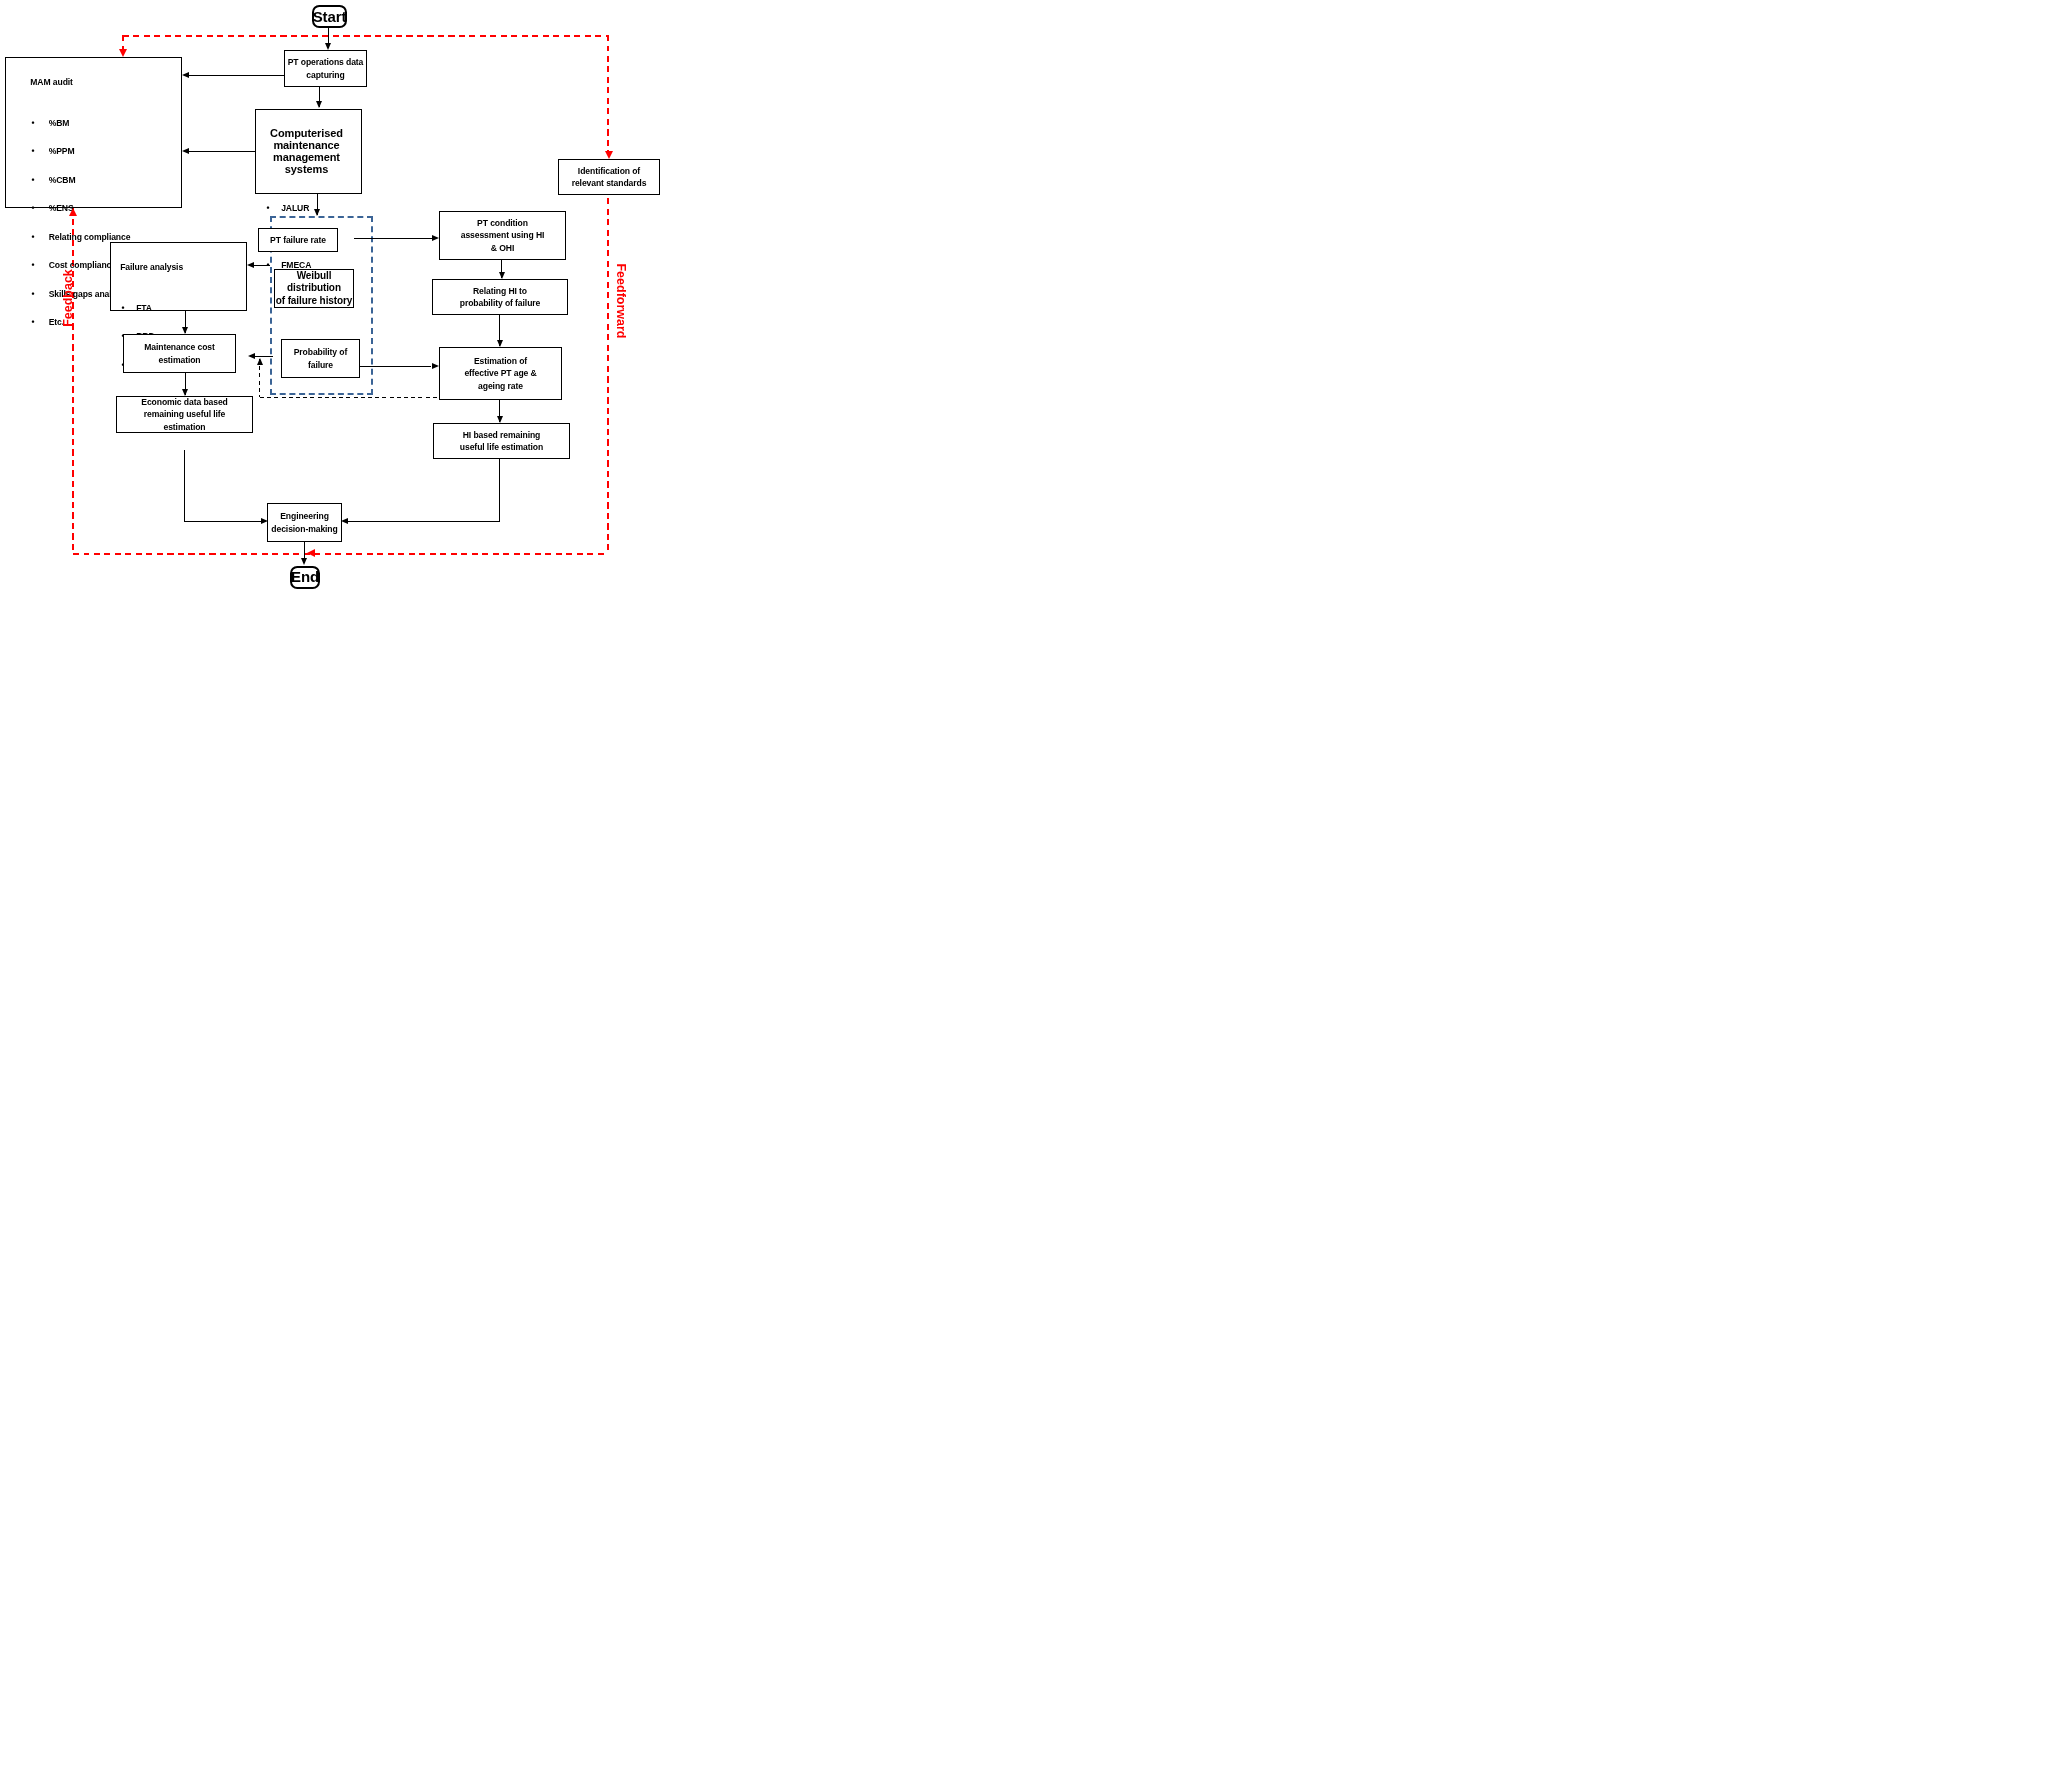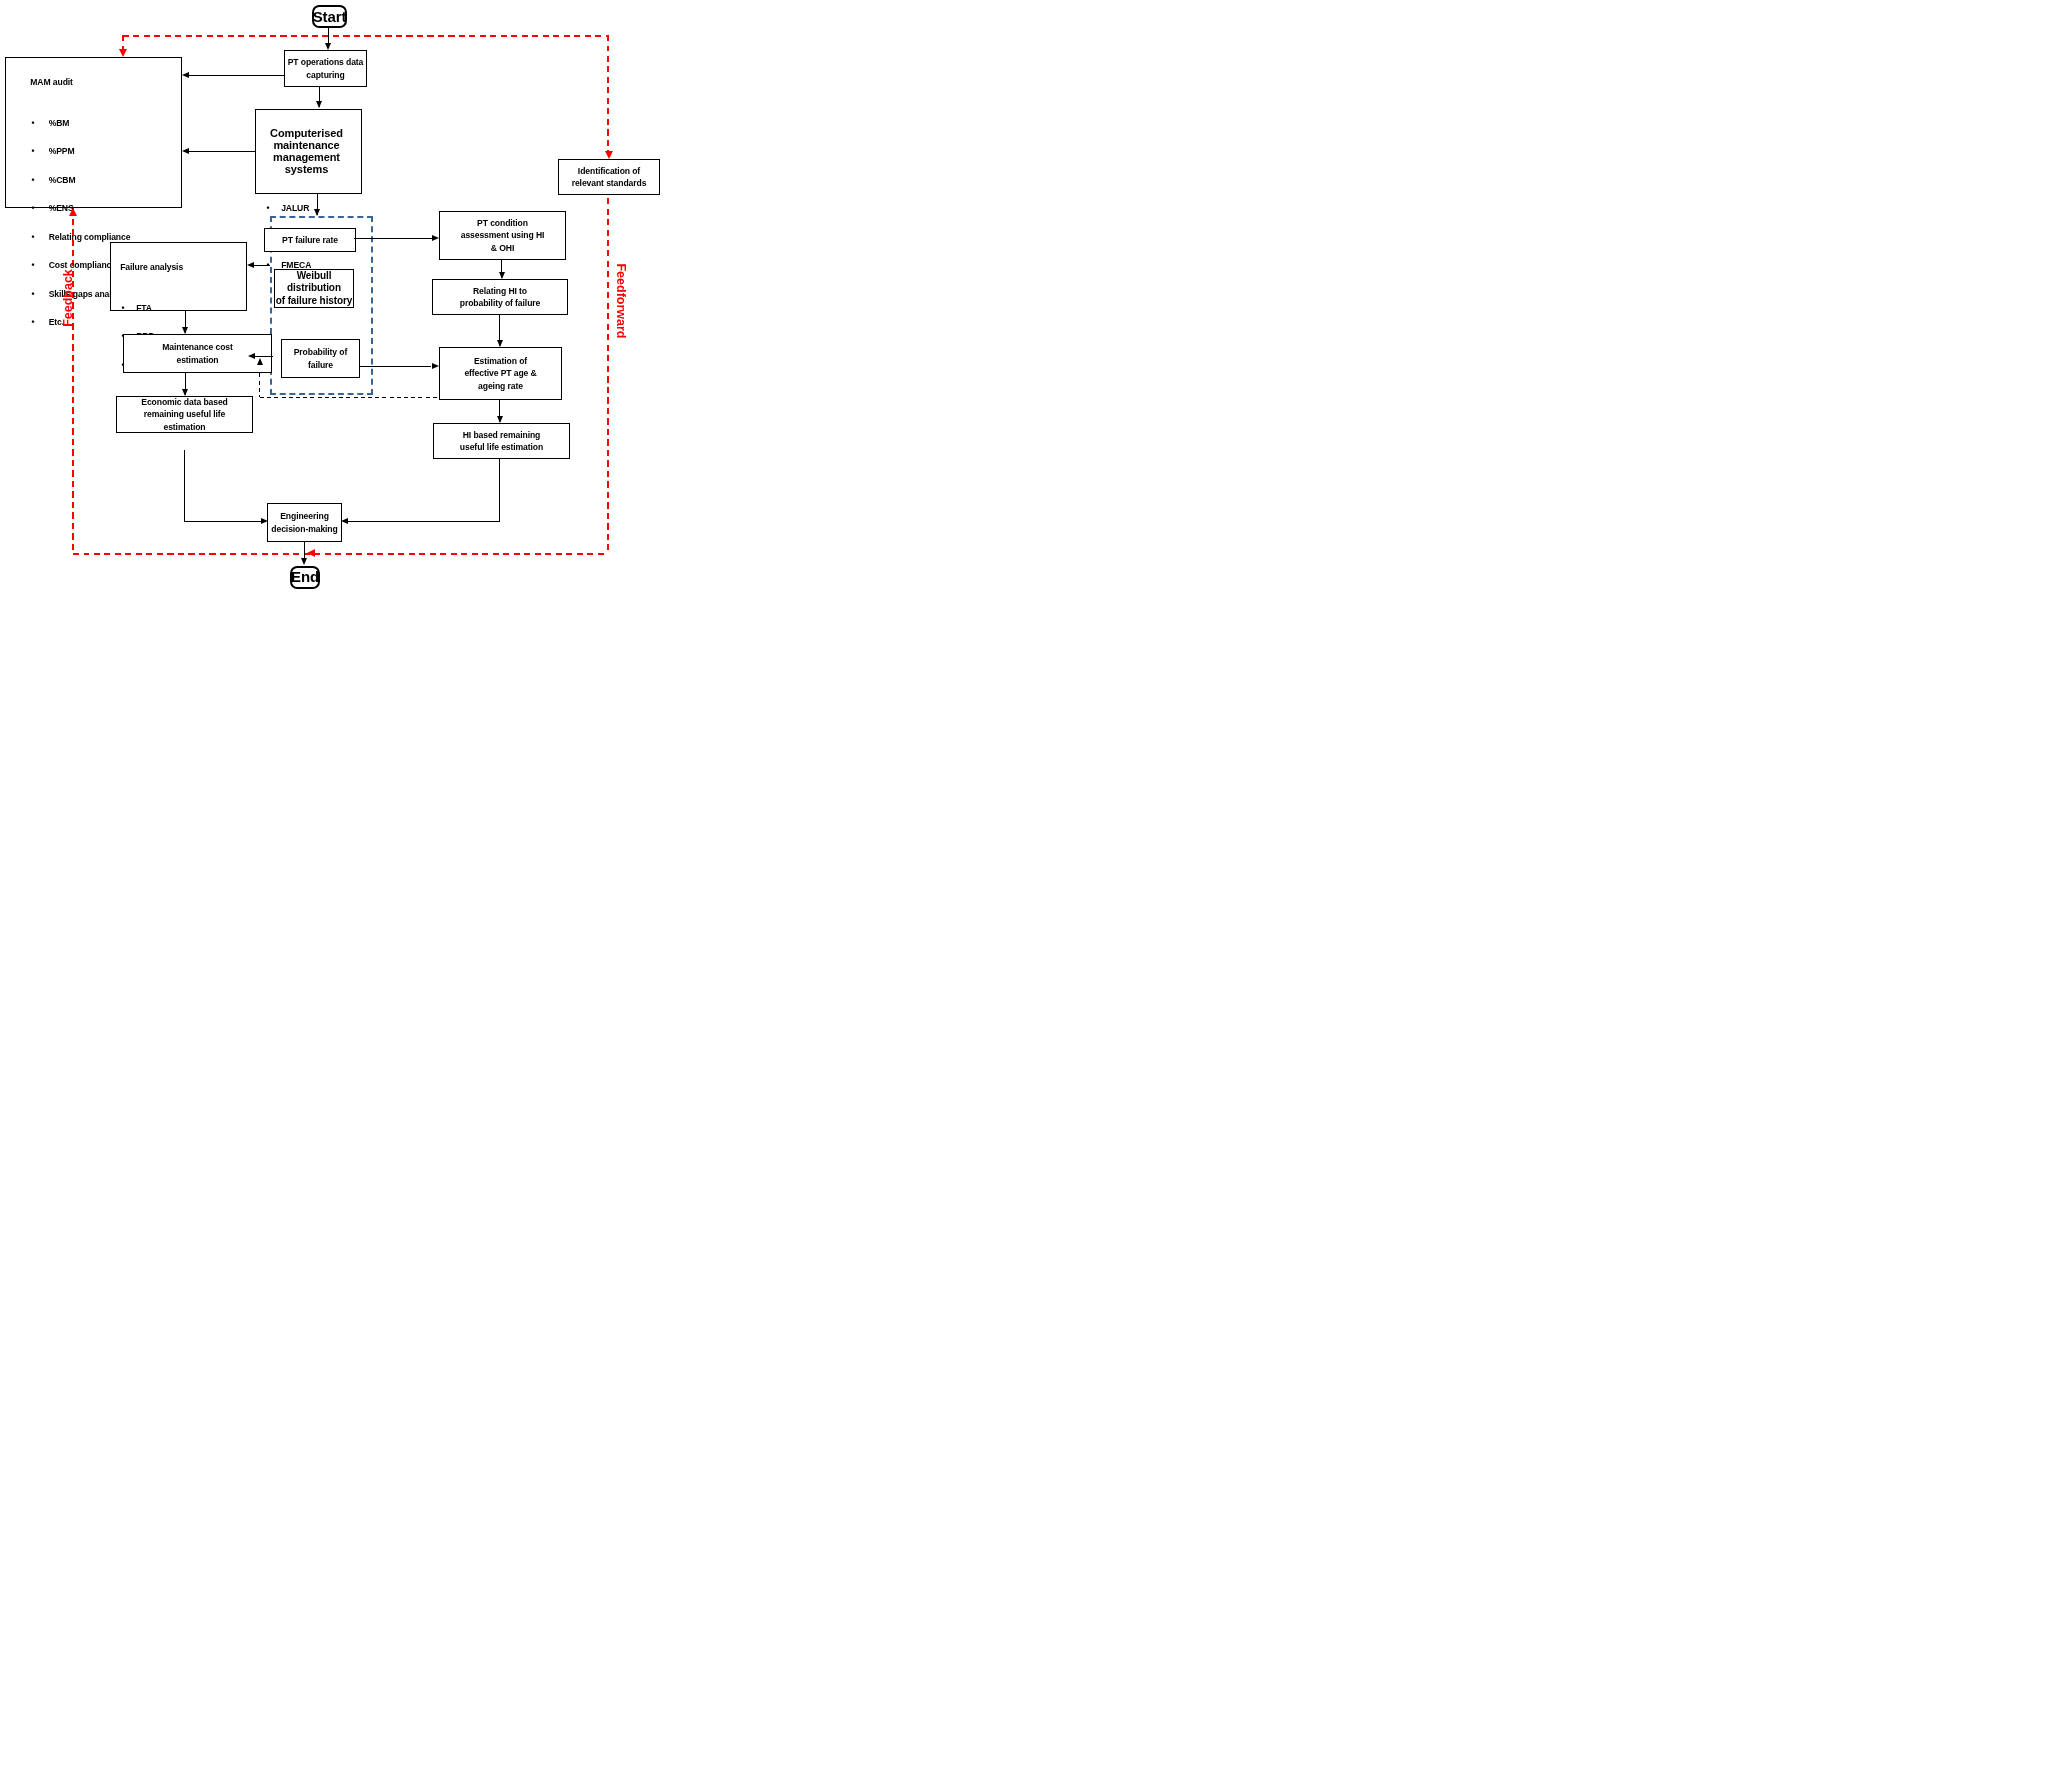--- a/index.html
+++ b/index.html
@@ -152,21 +152,21 @@
     <ul class="list tight">
       <li>JALUR</li>
       <li>CBM</li>
       <li>FMECA</li>
     </ul>
   </div>
 
   <div class="box" style="left:558px; top:159px; width:102px; height:36px;">Identification of
 relevant standards</div>
 
-  <div class="box" style="left:264px; top:228px; width:92px; height:24px;text-align:right;">PT failure rate</div>
+  <div class="box" style="left:258px; top:228px; width:80px; height:24px;text-align:right;">PT failure rate</div>
 
   <div class="box f12" style="left:274px; top:269px; width:80px; height:39px;">Weibull distribution
 of failure  history</div>
 
   <div class="box" style="left:281px; top:339px; width:79px; height:39px;">Probability of
 failure</div>
 
   <div class="box listbox" style="left:110px; top:242px; width:137px; height:69px;">
     <div class="l-title" style="padding-left:9.2px;">Failure analysis</div>
     <ul class="list tight">
@@ -176,21 +176,21 @@
     </ul>
   </div>
 
   <div class="box" style="left:439px; top:211px; width:127px; height:49px;">PT condition
 assessment using HI
 &amp; OHI</div>
 
   <div class="box" style="left:432px; top:279px; width:136px; height:36px;">Relating  HI to
 probability of failure</div>
 
-  <div class="box" style="left:123px; top:334px; width:149px; height:39px;">Maintenance cost
+  <div class="box" style="left:123px; top:334px; width:113px; height:39px;">Maintenance cost
 estimation</div>
 
   <div class="box" style="left:439px; top:347px; width:123px; height:53px;">Estimation of
 effective PT age &amp;
 ageing rate</div>
 
   <div class="box" style="left:116px; top:396px; width:137px; height:37px;">Economic  data based
 remaining useful life
 estimation</div>
 

